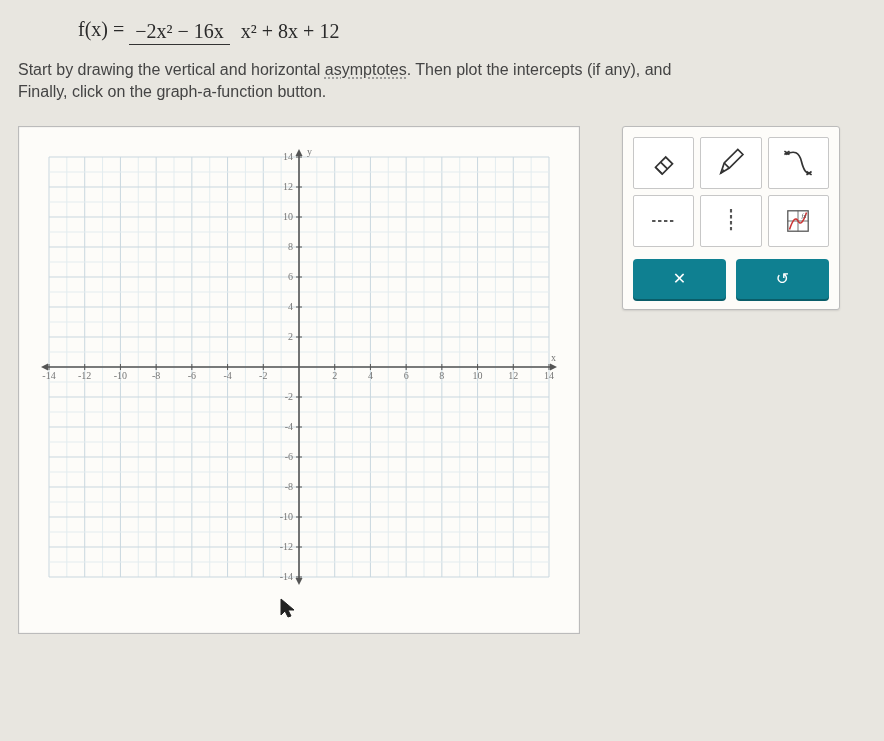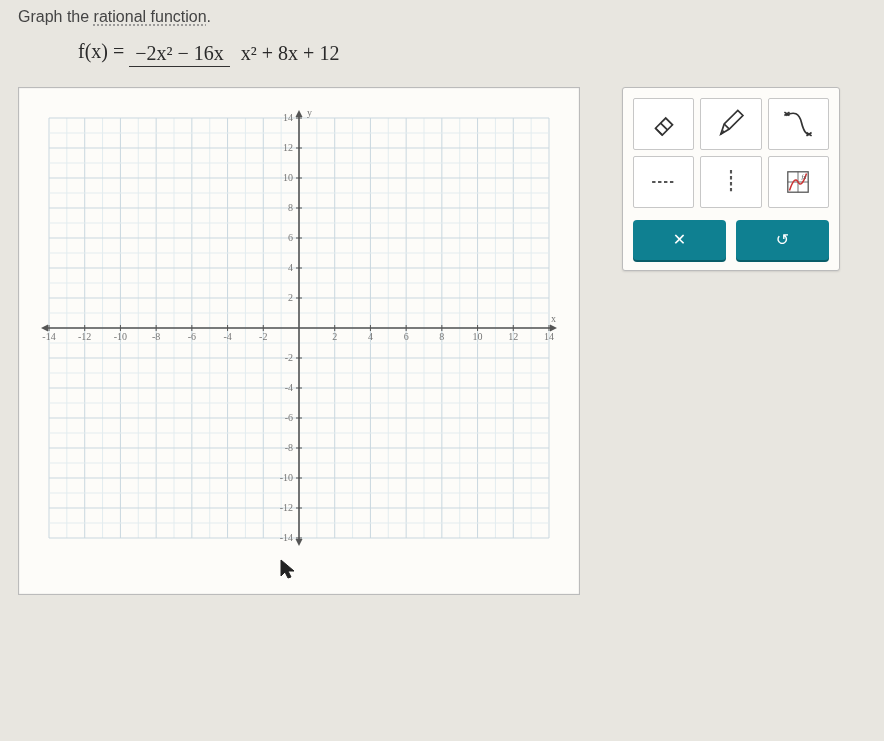--- a/index.html
+++ b/index.html
@@ -96,32 +96,33 @@
   .frac .num { border-bottom:1.5px solid #333; padding:0 6px 2px 6px; }
   .frac .den { padding:2px 6px 0 6px;margin-top:46px; }
   .mi { font-family: 'Times New Roman', serif; font-size:20px; }
   .formula { font-family: 'Times New Roman', serif; font-size:20px; color:#2a2a2a;}
 </style>
 </head>
 <body>
 
 <div class="page">
 
-  <div class="prompt-line1">
-    <span>Graph the </span><span class="ul">rational function</span><span>.</span>
-  </div>
 
   <div class="formula-row formula">
     <span class="mi">f(x) =</span>
     <span class="frac">
       <span class="num mi">−2x² − 16x</span>
       <span class="den mi">x² + 8x + 12</span>
     </span>
   </div>
 
+  <div class="prompt-line2">
+    <span>Start by drawing the vertical and horizontal </span><span class="ul">asymptotes</span><span>. Then plot the intercepts (if any), and </span>
+  </div>
+  <div class="prompt-line3">Finally, click on the graph-a-function button.</div>
 
   <div class="work-area">
 
     <div class="graph-panel">
       <svg class="graph-box" width="540" height="470">
         <g id="grid-group">
             <line x1="20" x2="20" y1="440" y2="20" stroke="#c9d7df" stroke-width="1"></line>
             <line x1="37.85714285714286" x2="37.85714285714286" y1="440" y2="20" stroke="#e3ecef" stroke-width="1"></line>
             <line x1="55.714285714285715" x2="55.714285714285715" y1="440" y2="20" stroke="#c9d7df" stroke-width="1"></line>
             <line x1="73.57142857142857" x2="73.57142857142857" y1="440" y2="20" stroke="#e3ecef" stroke-width="1"></line>

